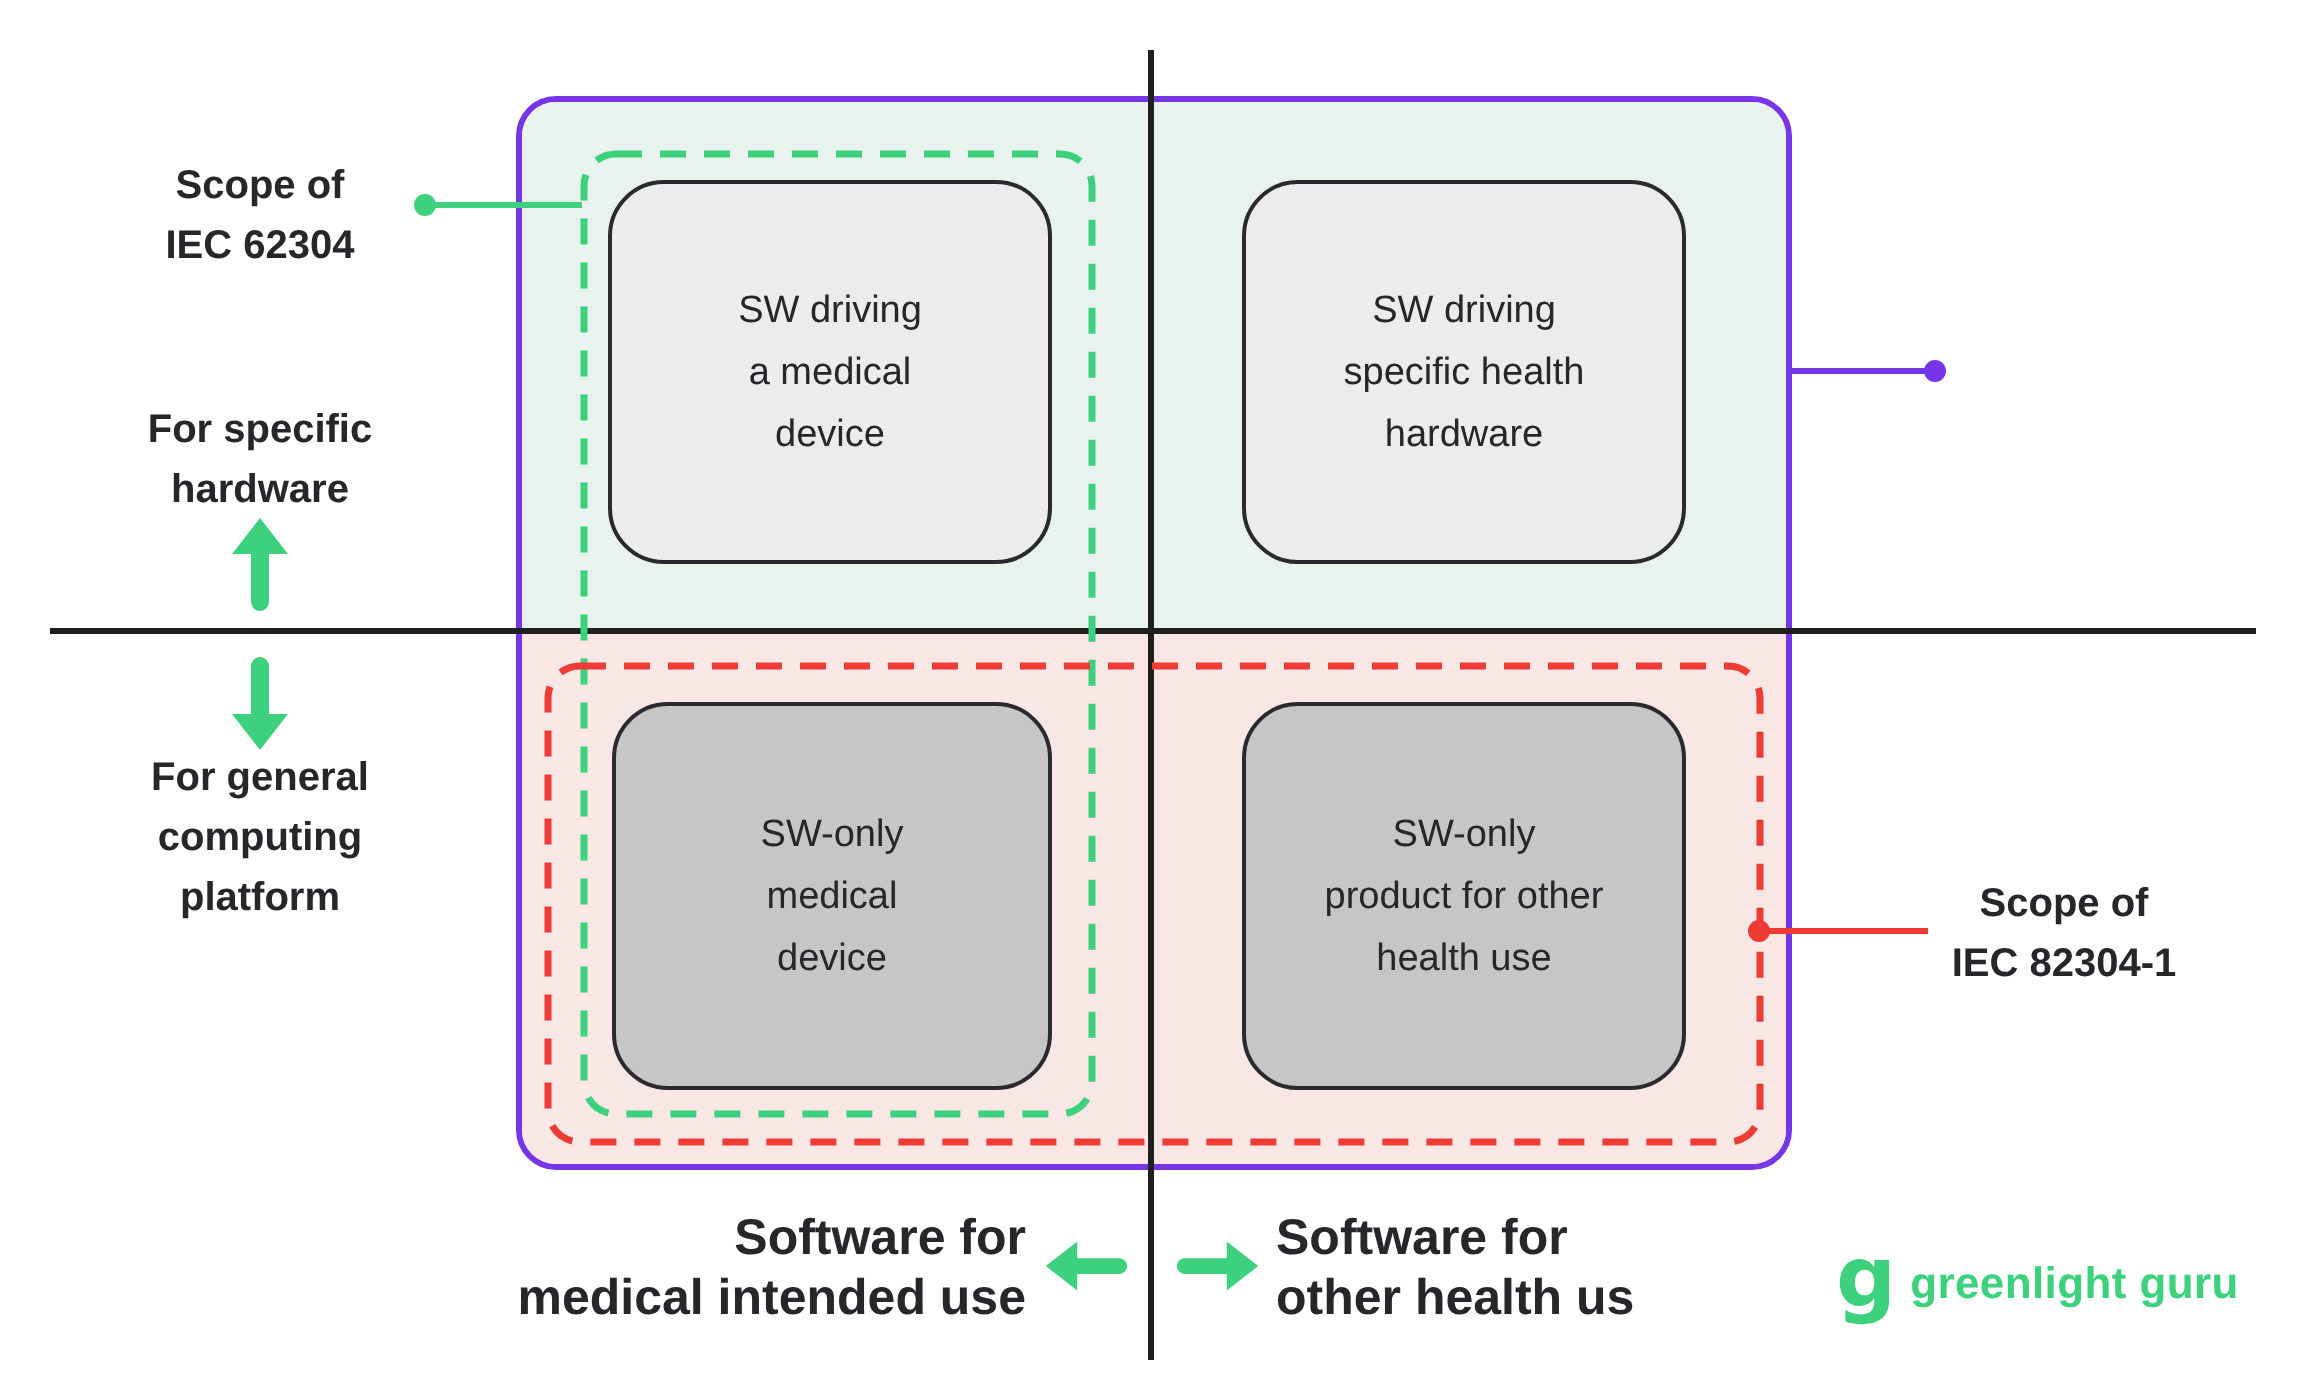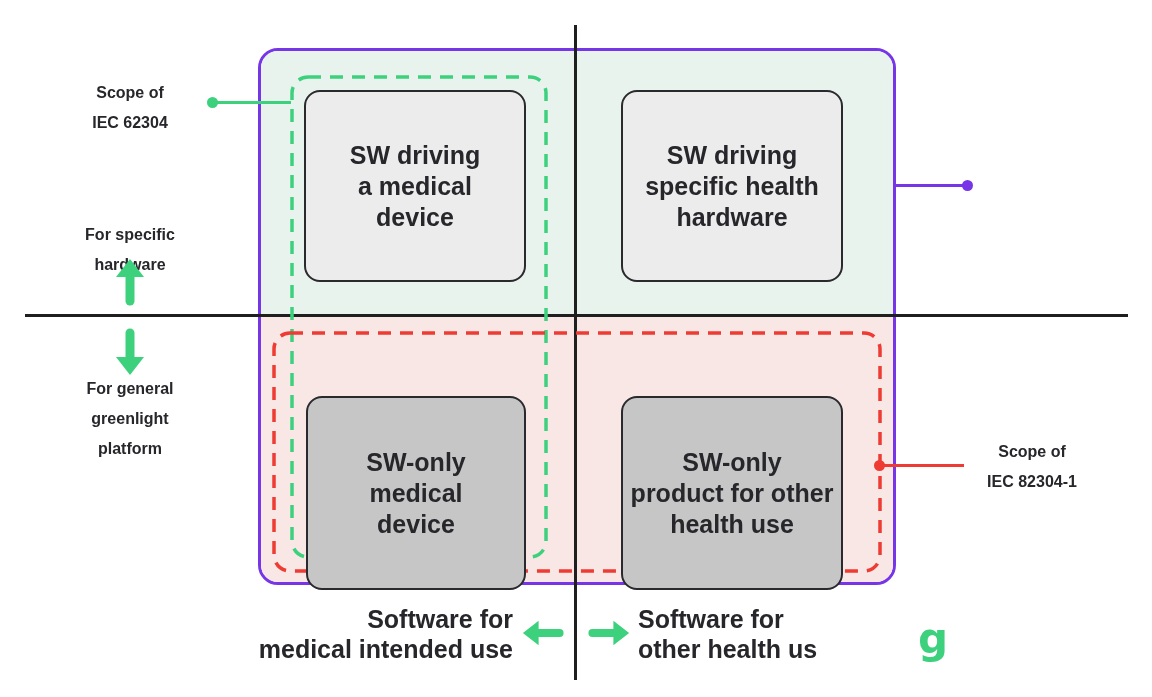--- a/index.html
+++ b/index.html
@@ -18,31 +18,31 @@
     overflow:hidden; z-index:1;
   }
   .half-top   { position:absolute; left:0; top:0; width:100%; height:266px; background:var(--mint-bg,#E9F3EE); }
   .half-bottom{ position:absolute; left:0; top:266px; width:100%; bottom:0; background:var(--pink-bg,#F8E7E5); }
 
   .dashed-overlay { position:absolute; z-index:3; display:block; }
   .dashed-green { color:var(--green,#3DD17E); }
   .dashed-red   { color:var(--red,#EE3B33); }
 
   .qbox {
-    position:absolute; border:2.5px solid #2a2a2e; border-radius:16px;
+    position:absolute; border:2.5px solid #2a2a2e; border-radius:28px;
     display:flex; align-items:center; justify-content:center;
-    text-align:center; font-weight:bold; font-size:25px; line-height:31px;
+    text-align:center; font-weight:normal; font-size:19px; line-height:31px;
     z-index:4;
   }
   .qbox span { white-space:pre-line; }
   .qbox.light { background:var(--box-light-bg,#ECECEC); }
-  .qbox.dark  { background:var(--box-dark-bg,#C6C6C6);margin-top:45px; }
+  .qbox.dark  { background:var(--box-dark-bg,#C6C6C6); }
 
   .lbl {
-    position:absolute; font-weight:bold; font-size:16px; line-height:30px;
+    position:absolute; font-weight:bold; font-size:20px; line-height:30px;
     white-space:pre-line; z-index:5;
   }
   .lbl.center { text-align:center; }
   .lbl.right  { text-align:right; }
   .lbl.small  { font-size:25px; }
 
   .connector { position:absolute; height:3px; z-index:5; }
   .connector .dot {
     position:absolute; width:11px; height:11px; border-radius:50%; top:-4px;
   }
@@ -115,24 +115,24 @@
   <div class="connector purple" style="left:896px; top:184px; width:72px;">
     <div class="dot"></div>
   </div>
 
   <div class="lbl center" style="left:952px; top:437px; width:160px;">Scope of
 IEC 82304-1</div>
   <div class="connector red" style="left:879px; top:464px; width:85px;">
     <div class="dot"></div>
   </div>
 
-  <div class="lbl center" style="left:45px; top:200px; width:170px;margin-top:20px;">For specific
+  <div class="lbl center" style="left:45px; top:200px; width:170px;">For specific
 hardware</div>
   <div class="lbl center" style="left:35px; top:374px; width:190px;">For general
-greenlight
+computing
 platform</div>
 
   <svg class="arrow" style="left:112px; top:258px;" width="36" height="48" viewBox="0 0 36 48">
     <polygon points="18,1 32,19 4,19" fill="currentColor"></polygon>
     <line x1="18" y1="18" x2="18" y2="43" stroke="currentColor" stroke-width="9" stroke-linecap="round"></line>
   </svg>
   <svg class="arrow" style="left:112px; top:328px;" width="36" height="48" viewBox="0 0 36 48">
     <polygon points="18,47 32,29 4,29" fill="currentColor"></polygon>
     <line x1="18" y1="5" x2="18" y2="30" stroke="currentColor" stroke-width="9" stroke-linecap="round"></line>
   </svg>
@@ -146,15 +146,16 @@
     <polygon points="1,18 19,4 19,32" fill="currentColor"></polygon>
     <line x1="17" y1="18" x2="43" y2="18" stroke="currentColor" stroke-width="9" stroke-linecap="round"></line>
   </svg>
   <svg class="arrow" style="left:588px; top:617px;" width="42" height="32" viewBox="0 0 48 36">
     <polygon points="47,18 29,4 29,32" fill="currentColor"></polygon>
     <line x1="5" y1="18" x2="31" y2="18" stroke="currentColor" stroke-width="9" stroke-linecap="round"></line>
   </svg>
 
   <div class="logo">
     <span class="glyph">g</span>
+    <span class="wordmark">greenlight guru</span>
   </div>
 
 </div>
 
 </body></html>

